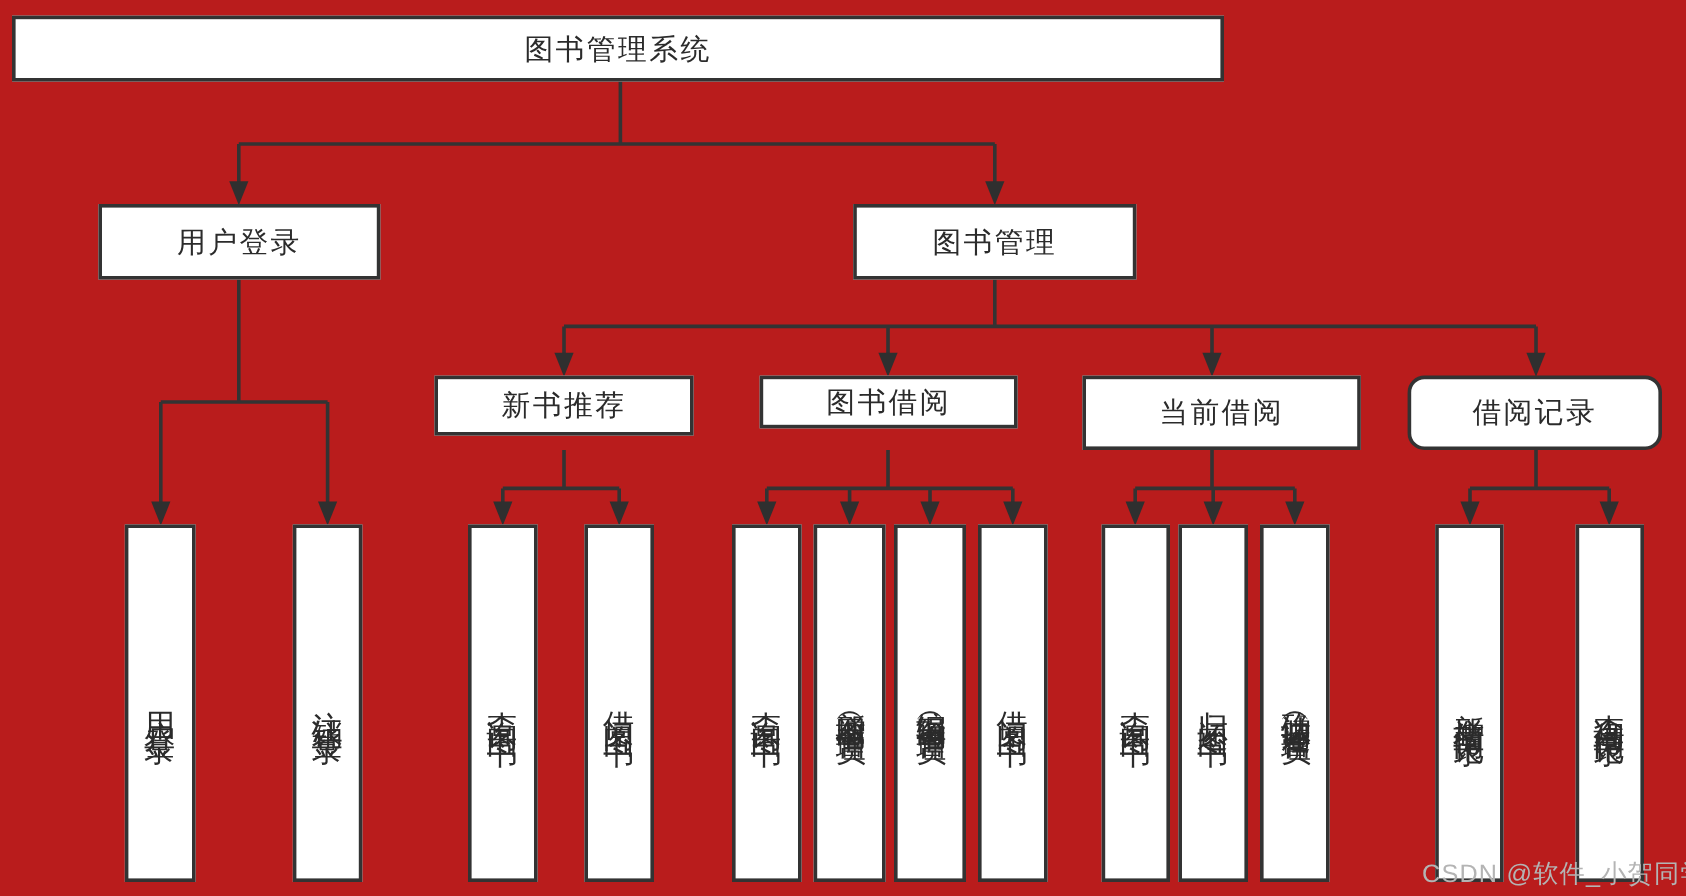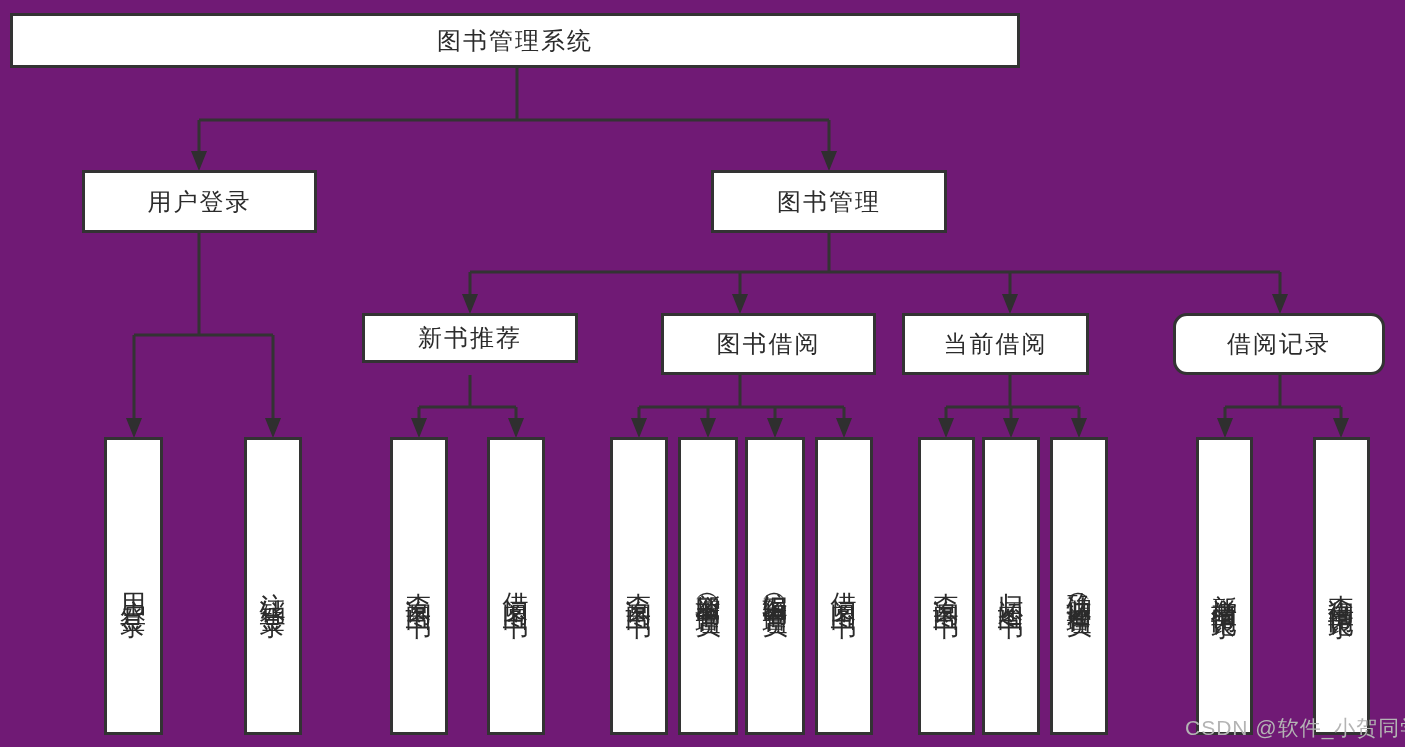--- a/index.html
+++ b/index.html
@@ -1,20 +1,20 @@
 <!DOCTYPE html>
 <html><head>
 <meta charset="utf-8">
 <style>
   html, body { margin: 0; padding: 0; background: #ffffff; }
   #stage {
     position: relative;
     width: 1405px;
     height: 747px;
-    background: #701a75;
+    background: #b91c1c;
     font-family: "Liberation Sans", "DejaVu Sans", sans-serif;
     overflow: hidden;
   }
   #connectors {
     position: absolute;
     left: 0; top: 0;
     width: 1405px; height: 747px;
     pointer-events: none;
   }
   .box {
@@ -38,22 +38,22 @@
     line-height: 1;
   }
   .vbox .lbl.len6 { letter-spacing: 4px; }
   .vbox .lbl.len9 { letter-spacing: 3px; font-size: 25px; }
 
   
   #n-root  { left: 10px;  top: 13px;  width: 1010px; height: 55px; }
   #n-ul    { left: 82px;  top: 170px; width: 235px; height: 63px; }
   #n-bm    { left: 711px; top: 170px; width: 236px; height: 63px; }
   #n-nbr   { left: 362px; top: 313px; width: 216px; height: 50px; }
-  #n-bb    { left: 633px; top: 313px; width: 215px; height: 62px; margin-left: 28px; }
-  #n-cb    { left: 902px; top: 313px; width: 187px; height: 62px; font-family: Liberation Mono, monospace; }
+  #n-bb    { left: 633px; top: 313px; width: 215px; height: 44px; }
+  #n-cb    { left: 902px; top: 313px; width: 232px; height: 62px; font-family: Liberation Mono, monospace; }
   #n-br    { left: 1173px;top: 313px; width: 212px; height: 62px; border-radius: 14px; }
   .leaf    { top: 437px; height: 298px; width: 58px; }
   #l-ul1   { left: 104px;  width: 59px; }
   #l-ul2   { left: 244px; }
   #l-nbr1  { left: 390px; }
   #l-nbr2  { left: 487px; }
   #l-bb1   { left: 610px; }
   #l-bb2   { left: 678px; width: 60px; }
   #l-bb3   { left: 745px; width: 60px; }
   #l-bb4   { left: 815px; }

